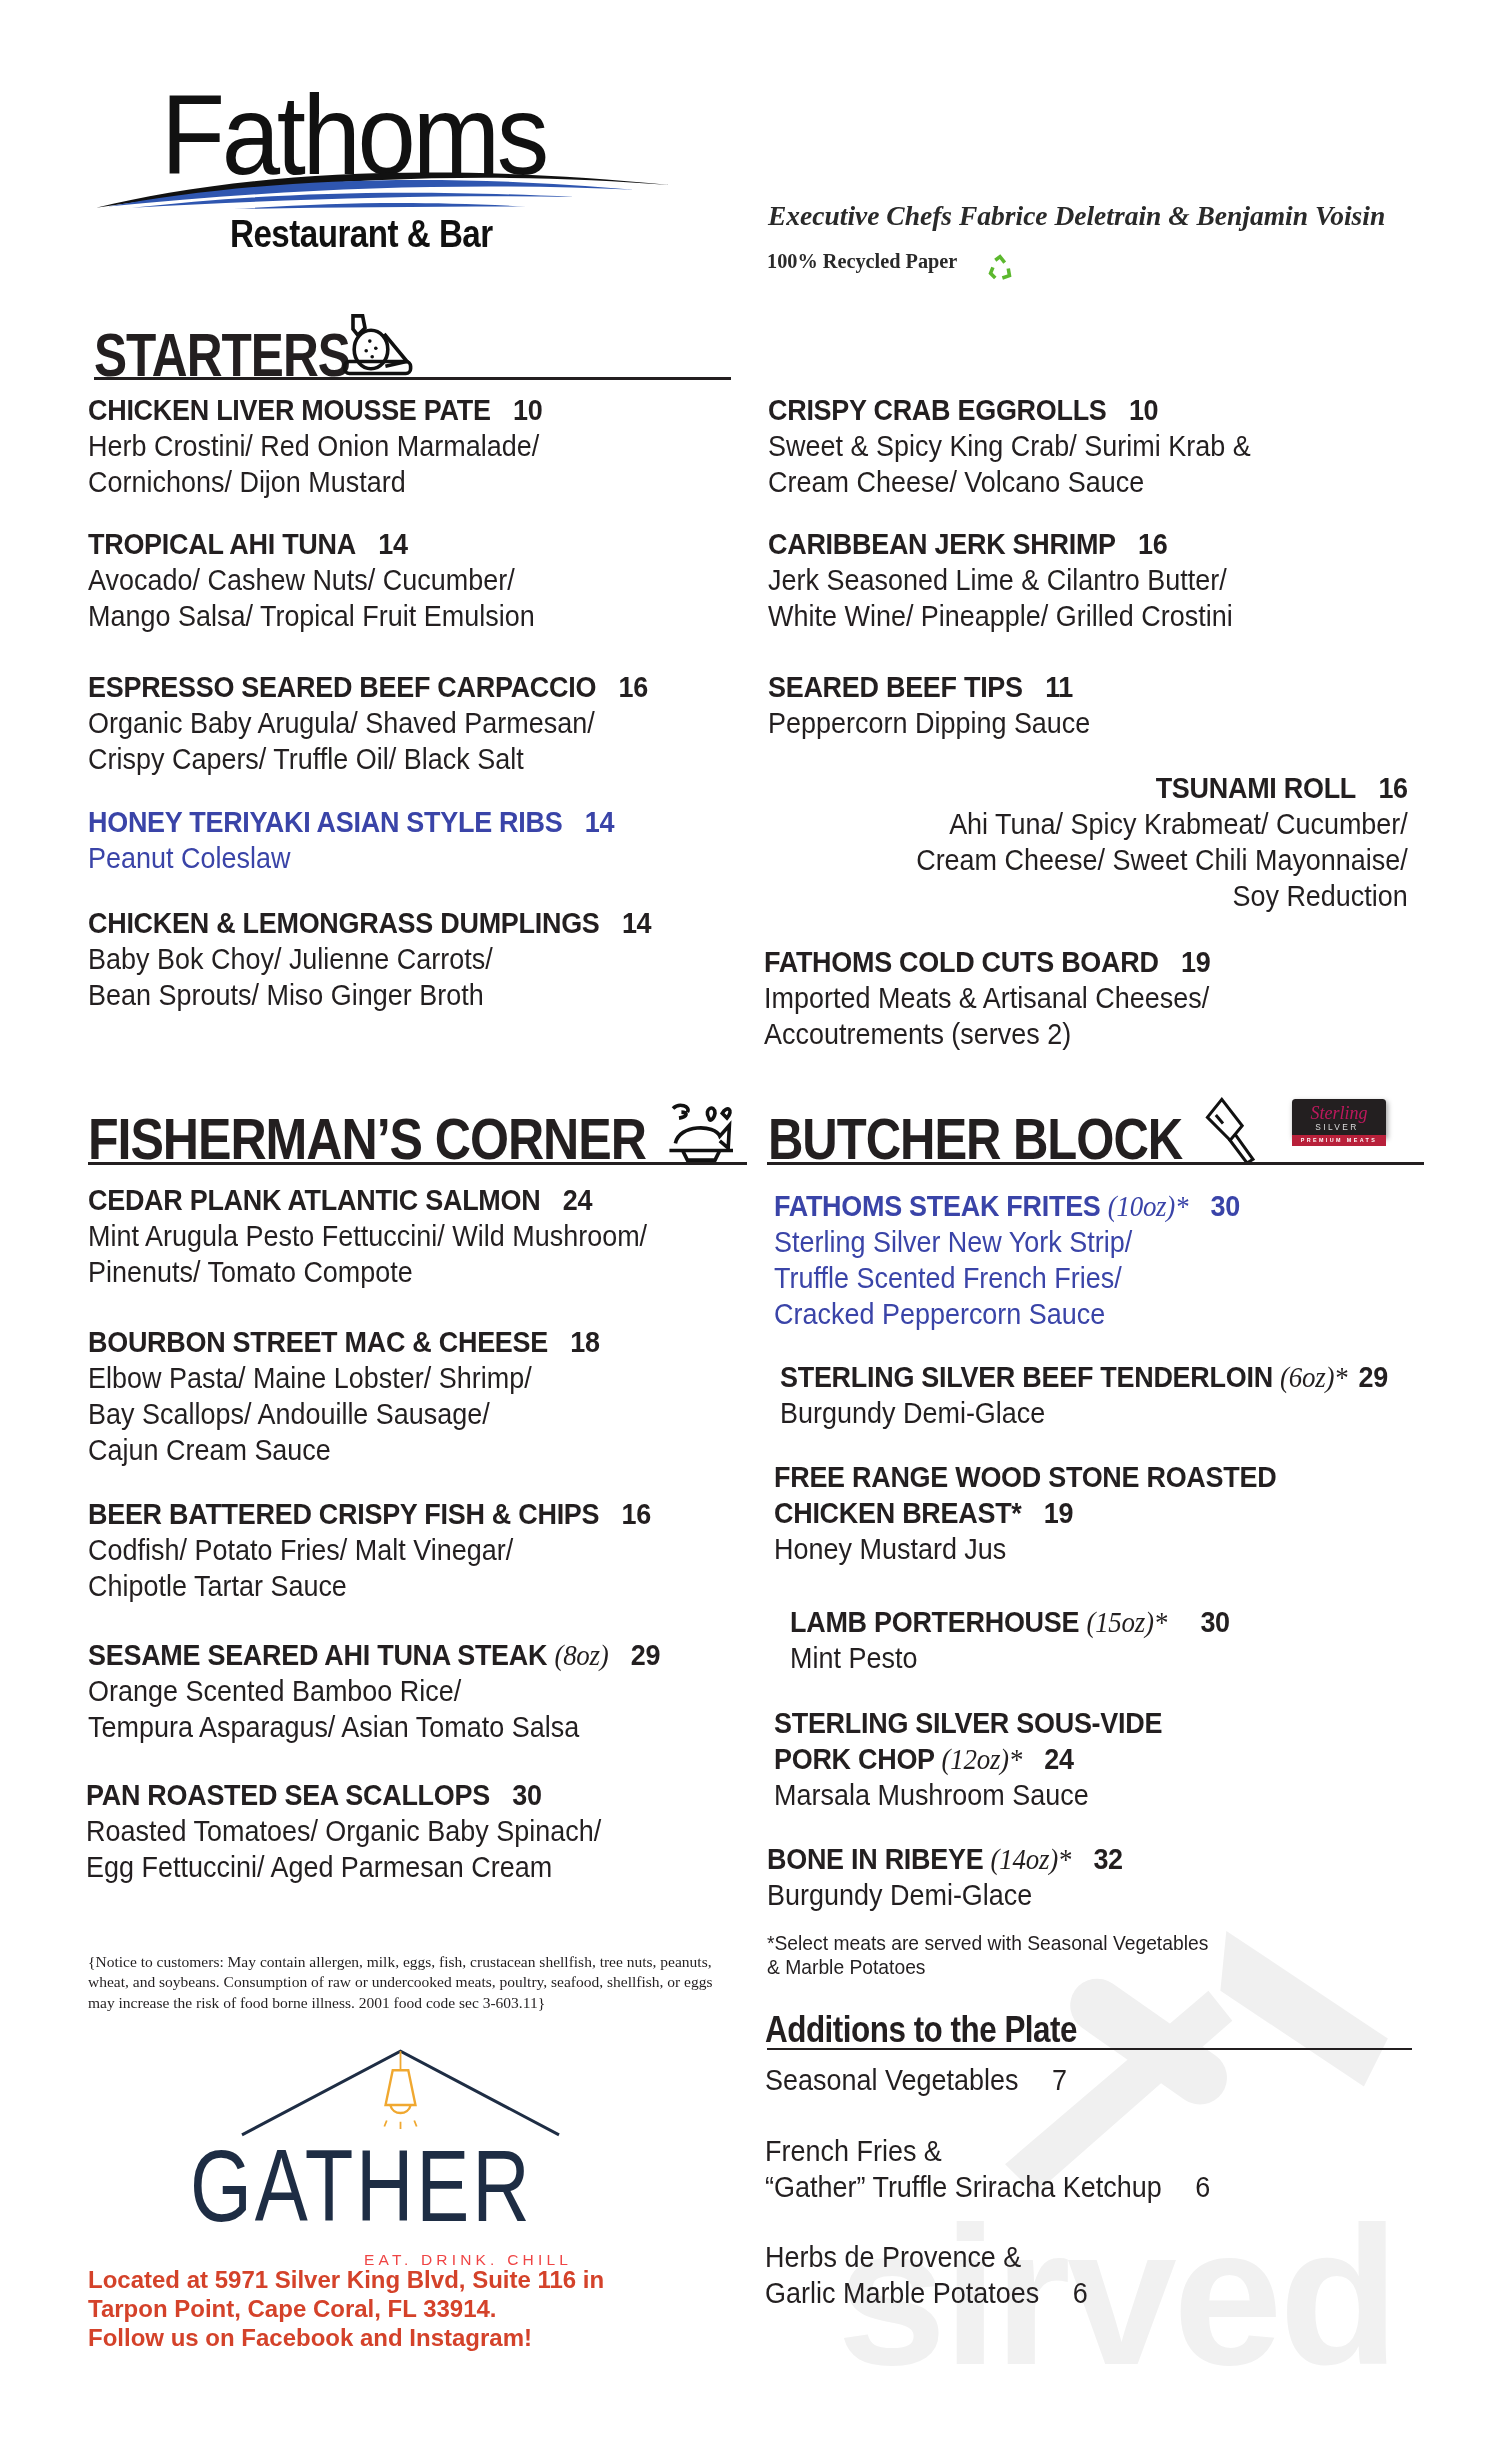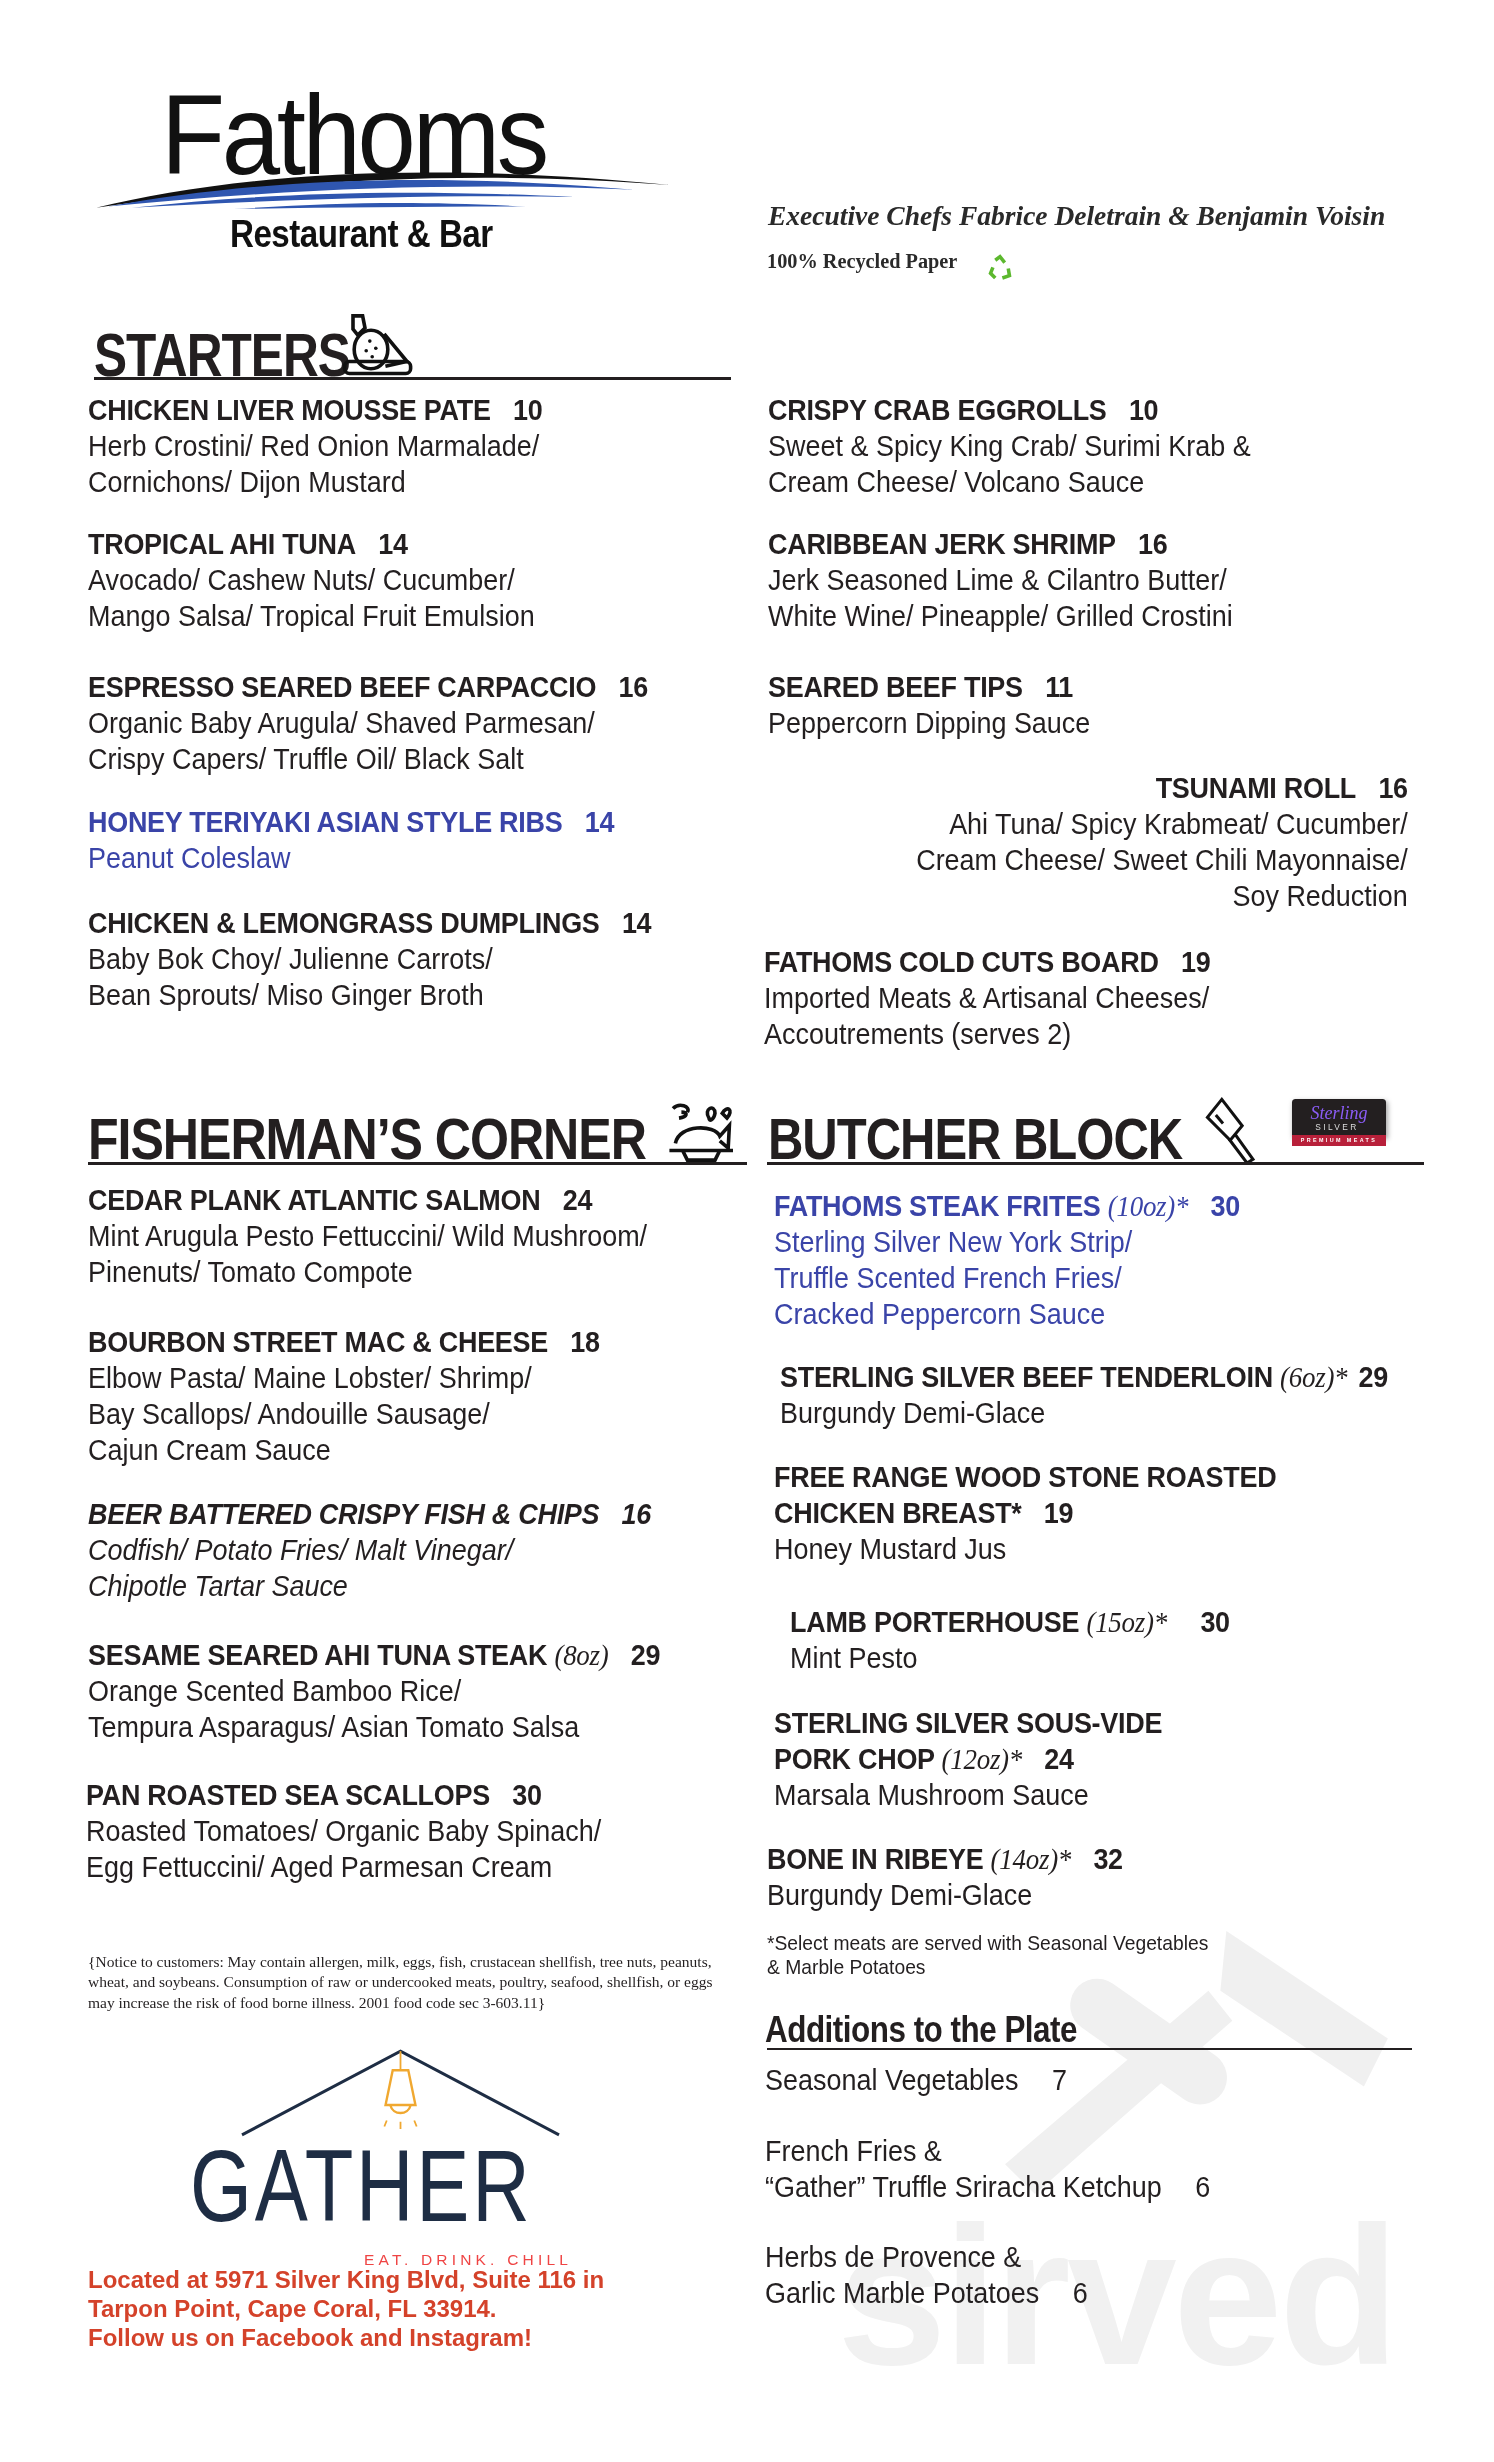--- a/index.html
+++ b/index.html
@@ -158,21 +158,21 @@
   <div class="name"><span>CEDAR PLANK ATLANTIC SALMON</span><span class="price">24</span></div>
   <div class="desc">Mint Arugula Pesto Fettuccini/ Wild Mushroom/</div>
   <div class="desc">Pinenuts/ Tomato Compote</div>
 </div>
 <div class="abs item" style="left:88px;top:1324px;">
   <div class="name"><span>BOURBON STREET MAC &amp; CHEESE</span><span class="price">18</span></div>
   <div class="desc">Elbow Pasta/ Maine Lobster/ Shrimp/</div>
   <div class="desc">Bay Scallops/ Andouille Sausage/</div>
   <div class="desc">Cajun Cream Sauce</div>
 </div>
-<div class="abs item" style="left:88px;top:1496px;font-style:italic;">
+<div class="abs item" style="left:88px;top:1496px;">
   <div class="name"><span>BEER BATTERED CRISPY FISH &amp; CHIPS</span><span class="price">16</span></div>
   <div class="desc">Codfish/ Potato Fries/ Malt Vinegar/</div>
   <div class="desc">Chipotle Tartar Sauce</div>
 </div>
 <div class="abs item" style="left:88px;top:1637px;">
   <div class="name"><span>SESAME SEARED AHI TUNA STEAK</span> <span class="oz">(8oz)</span><span class="price">29</span></div>
   <div class="desc">Orange Scented Bamboo Rice/</div>
   <div class="desc">Tempura Asparagus/ Asian Tomato Salsa</div>
 </div>
 <div class="abs item" style="left:86px;top:1777px;">
@@ -184,21 +184,21 @@
 <div class="abs sec-head" style="left:768px;top:1111px;font-size:57px;line-height:57px;transform:scaleX(0.86);">BUTCHER BLOCK</div>
 <svg class="abs" style="left:1205px;top:1097px;width:54px;height:69px" viewBox="0 0 90 115">
   <g fill="none" stroke="#111" stroke-width="5">
     <path d="M28 4 L4 34 L42 72 L62 48 Z"></path>
     <path d="M50 62 L80 104 L70 110 L40 70"></path>
     <path d="M18 30 L30 44"></path>
   </g>
 </svg>
 <div class="abs" style="left:1292px;top:1099px;width:94px;height:48px;">
   <div style="position:absolute;left:0;top:0;width:94px;height:37px;background:#231f20;border-radius:3.6px 3.6px 0 0;box-shadow:1.2px 2.4px 4.8px rgba(0,0,0,0.35);"></div>
-  <div style="position:absolute;left:0;top:4.8px;width:94px;text-align:center;font-family:'Liberation Serif',serif;font-style:italic;color:#8b5cf6;font-size:18px;line-height:18px;">Sterling</div>
+  <div style="position:absolute;left:0;top:4.8px;width:94px;text-align:center;font-family:'Liberation Serif',serif;font-style:italic;color:#be185d;font-size:18px;line-height:18px;">Sterling</div>
   <div style="position:absolute;left:0;top:23px;width:90px;text-align:center;color:#ddd;font-size:8.4px;letter-spacing:2.4px;">SILVER</div>
   <div style="position:absolute;left:0;top:36px;width:94px;height:10.8px;background:#b8203a;color:#fff;font-size:5.4px;letter-spacing:2.4px;text-align:center;line-height:10.8px;font-weight:bold;">PREMIUM MEATS</div>
 </div>
 <div class="abs sec-rule" style="left:767px;top:1162px;width:657px;"></div>
 
 <div class="abs item blue" style="left:774px;top:1188px;">
   <div class="name"><span>FATHOMS STEAK FRITES</span> <span class="oz">(10oz)*</span><span class="price">30</span></div>
   <div class="desc">Sterling Silver New York Strip/</div>
   <div class="desc">Truffle Scented French Fries/</div>
   <div class="desc">Cracked Peppercorn Sauce</div>

